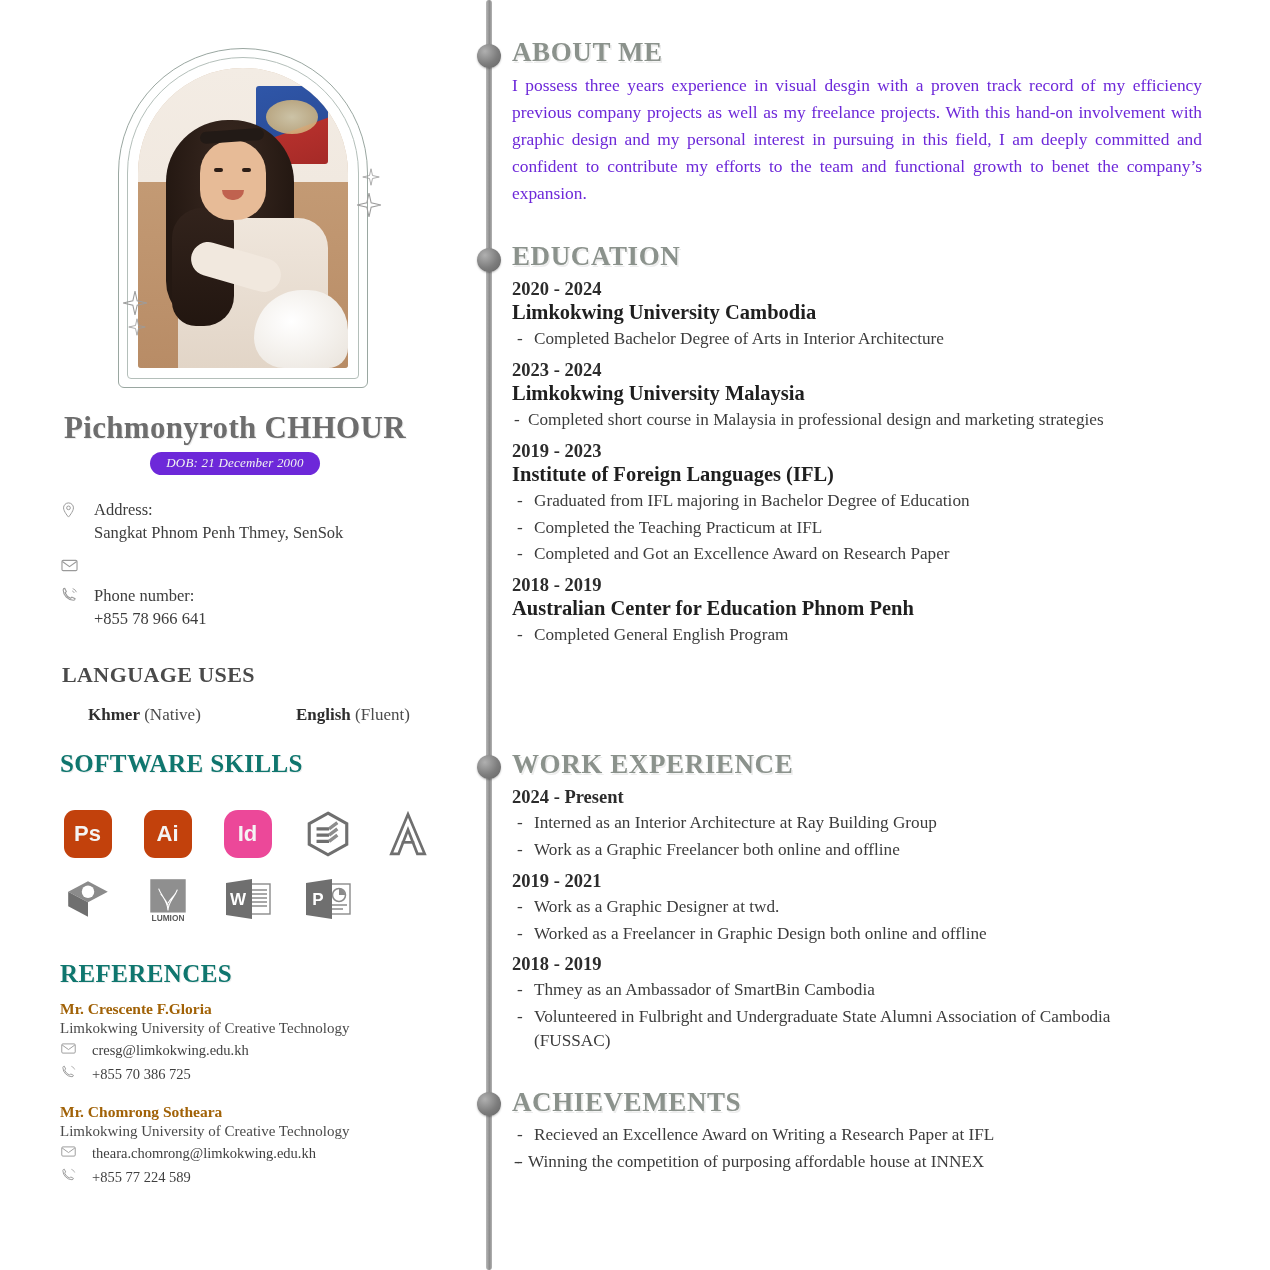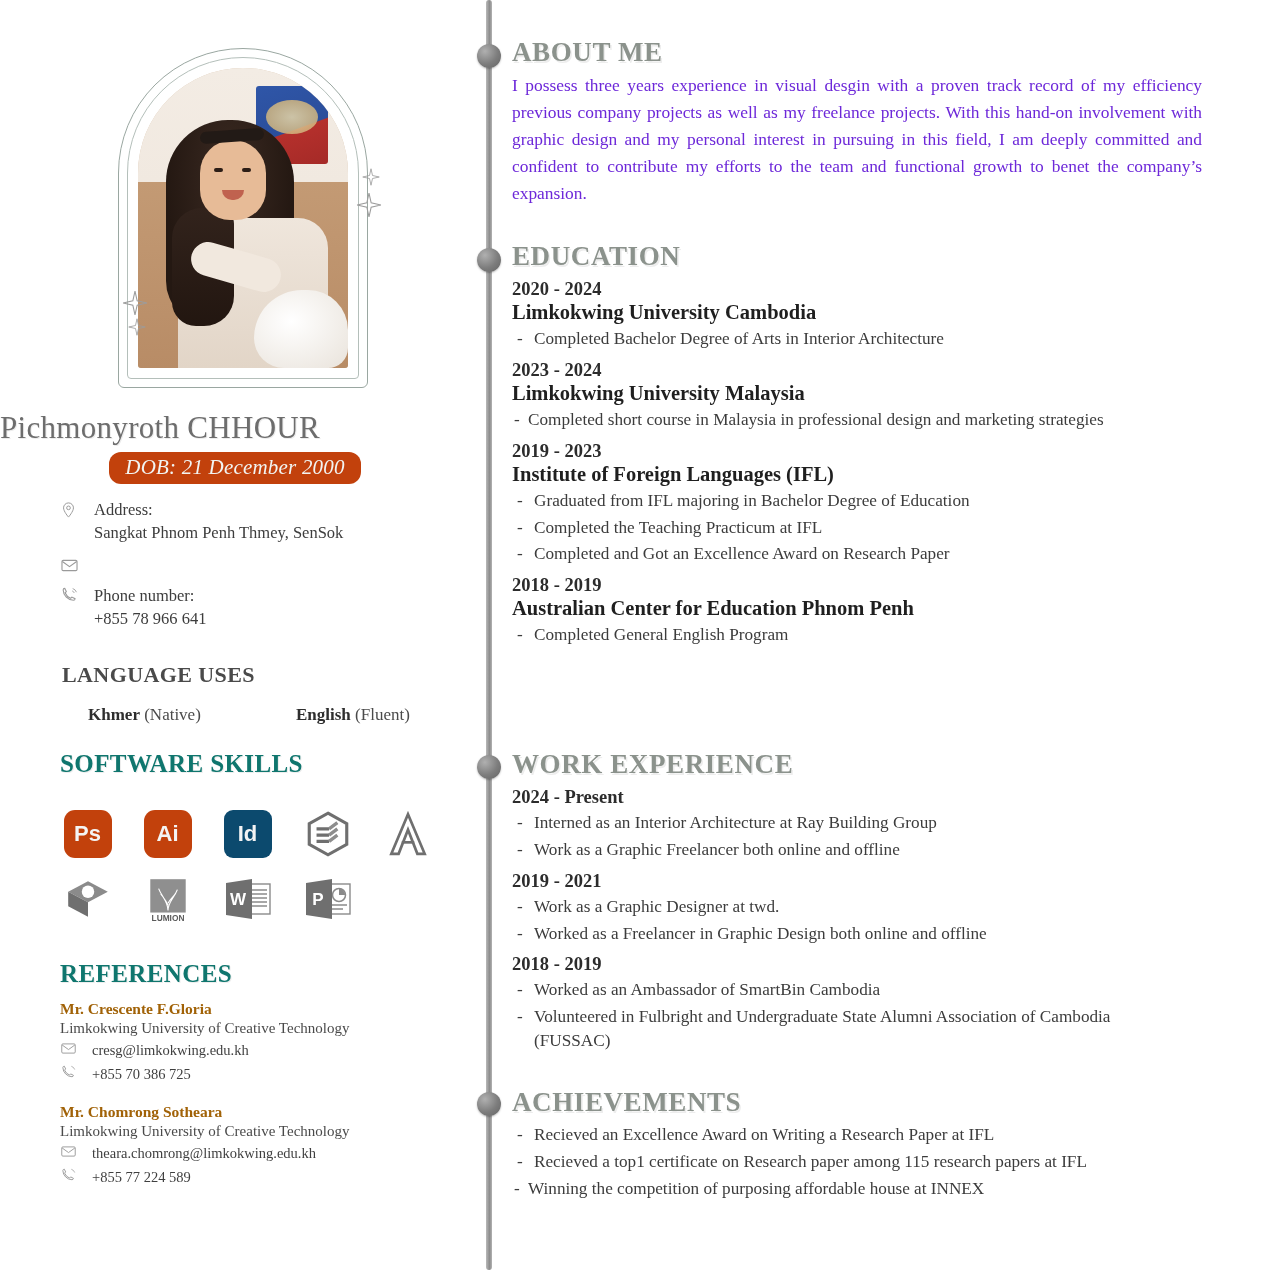--- a/index.html
+++ b/index.html
@@ -69,30 +69,30 @@
     background:#f1e8de;border-radius:18px;transform:rotate(16deg);}
   .ph-cat{position:absolute;left:116px;top:222px;width:94px;height:78px;
     background:radial-gradient(ellipse at 40% 40%,#ffffff,#e9e3db);border-radius:48px 40px 20px 30px;}
   .ph-hair2{position:absolute;left:34px;top:140px;width:62px;height:118px;
     background:linear-gradient(#32231c,#221610);border-radius:30px 16px 30px 24px;}
 
   .sparkle{position:absolute;pointer-events:none;}
   .sparkle svg{display:block;}
 
   .name{
-    position:absolute;left:0;top:410px;width:470px;
-    font-size:31px;font-weight:normal;color:#6d6d6d;letter-spacing:.3px;
+    position:absolute;left:0;top:410px;width:470px;text-align:center;
+    font-size:31px;font-weight:bold;color:#6d6d6d;letter-spacing:.3px;
     text-shadow:1px 1px 0 #ececec;
   }
   .dob-badge{
     position:absolute;left:0;top:452px;width:470px;text-align:center;
   }
   .dob-badge span{
-    display:inline-block;background:#c2410c;color:#f2f4f2;
-    font-style:italic;font-size:21px;padding:3px 16px 4px;border-radius:12px;
+    display:inline-block;background:#6d28d9;color:#f2f4f2;
+    font-style:italic;font-size:13px;padding:3px 16px 4px;border-radius:12px;
     letter-spacing:.2px;
   }
 
   .contact{position:absolute;left:60px;top:498px;width:400px;}
   .c-row{display:flex;align-items:flex-start;margin-bottom:9px;}
   .c-ico{width:34px;flex:0 0 34px;padding-top:2px;color:#9a9a9a;}
   .c-ico svg{display:block;}
   .c-txt{font-size:16.5px;line-height:1.42;color:#3d3d3d;}
 
   .h-left{
@@ -108,21 +108,21 @@
   .lang-row i{font-style:normal;color:#4a4a4a;}
 
   .sw-title{position:absolute;left:60px;top:750px;}
   .sw-grid{position:absolute;left:60px;top:806px;width:410px;}
   .sw-row{display:flex;gap:25px;margin-bottom:10px;}
   .sw-cell{width:55px;height:55px;display:flex;align-items:center;justify-content:center;}
 
   .adobe-ic{width:48px;height:48px;border-radius:11px;background:#c2410c;
     display:flex;align-items:center;justify-content:center;
     color:#f4f4f4;font-weight:bold;font-size:22px;font-family:"Liberation Sans",sans-serif;}
-  .adobe-ic.id{background:#0c4a6e;border-radius:9px;}
+  .adobe-ic.id{background:#ec4899;border-radius:14px;}
 
   .ref-title{position:absolute;left:60px;top:960px;}
   .refs{position:absolute;left:60px;top:1000px;width:410px;}
   .ref-block{margin-bottom:18px;}
   .ref-name{font-size:15.5px;font-weight:bold;color:#a16207;margin-bottom:2px;}
   .ref-org{font-size:15px;color:#4a4a4a;margin-bottom:3px;}
   .ref-line{display:flex;align-items:center;margin-top:3px;}
   .ref-line .ri{width:32px;flex:0 0 32px;color:#9e9e9e;}
   .ref-line .rt{font-size:14.5px;color:#3f3f3f;}
 
@@ -416,25 +416,25 @@
     </div>
 
     <div class="sec">
       <div class="yr">2019 - 2021</div>
       <div class="bl"><span class="dash">-</span><span>Work as a Graphic Designer at twd.</span></div>
       <div class="bl"><span class="dash">-</span><span>Worked as a Freelancer in Graphic Design both online and offline</span></div>
     </div>
 
     <div class="sec">
       <div class="yr">2018 - 2019</div>
-      <div class="bl"><span class="dash">-</span><span>Worked as an Ambassador of SmartBin Cambodia</span></div>
+      <div class="bl"><span class="dash">-</span><span>Thmey as an Ambassador of SmartBin Cambodia</span></div>
       <div class="bl" style="width:620px"><span class="dash">-</span><span>Volunteered in Fulbright and Undergraduate State Alumni Association of Cambodia (FUSSAC)</span></div>
     </div>
   </div>
 
   <div class="right" style="top:1088px">
     <div class="sec-h">ACHIEVEMENTS</div>
     <div class="bl" style="margin-top:7px"><span class="dash">-</span><span>Recieved an Excellence Award on Writing a Research Paper at IFL</span></div>
-    <div class="bl" style="width:600px"><span class="dash">-</span><span>Recieved a top1 certificate on Research paper among 115 research papers at IFL</span></div>
+    <div class="bl" style="width:600px"><span class="dash">-</span></div>
     <div class="bl tight"><span class="dash">-</span><span>Winning the competition of purposing affordable house at INNEX</span></div>
   </div>
 
 </div>
 
 </body></html>

